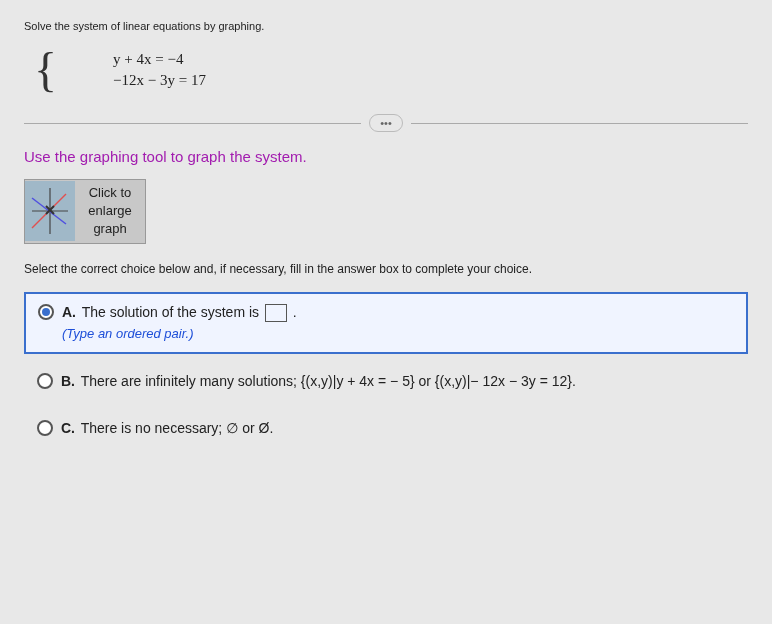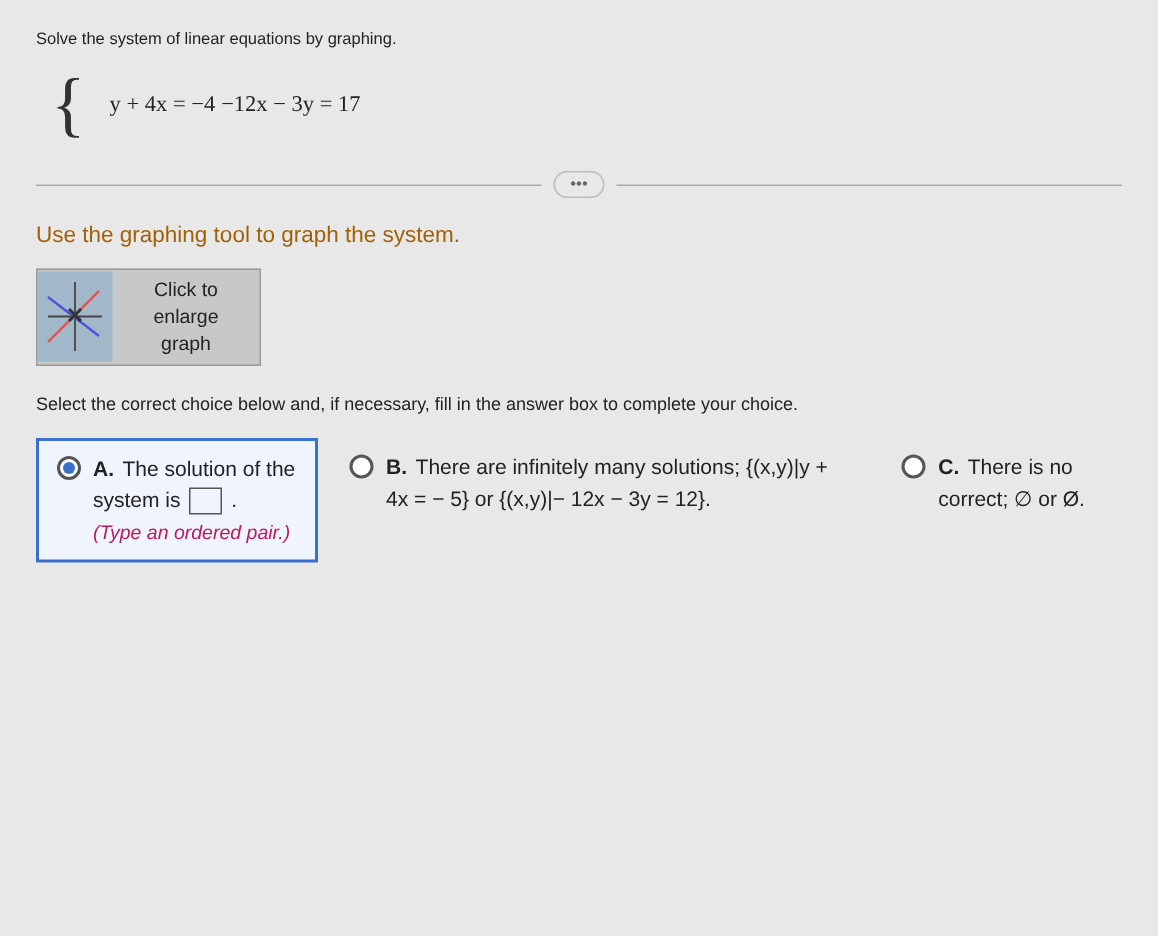--- a/index.html
+++ b/index.html
@@ -32,21 +32,23 @@
     .brace {
       font-size: 48px;
       font-weight: 100;
       color: #333;
       margin-right: 16px;
       line-height: 1;
       font-family: 'Times New Roman', serif;
     }
     .equations {
       display: flex;
+      flex-direction: column;
       gap: 4px;
+      margin-left: 40px;
     }
     .equation {
       font-size: 15px;
       color: #222;
       font-family: 'Times New Roman', serif;
     }
     .divider-container {
       display: flex;
       align-items: center;
       justify-content: center;
@@ -61,28 +63,28 @@
       background: #e8e8e8;
       border: 1px solid #bbb;
       border-radius: 10px;
       padding: 2px 10px;
       font-size: 11px;
       color: #666;
       margin: 0 8px;
     }
     .graphing-instruction {
       font-size: 15px;
-      color: #a16207;
+      color: #a21caf;
       margin-bottom: 14px;
     }
     .graph-button-area {
       display: flex;
       align-items: center;
       margin-bottom: 16px;
-      width: 150px;
+      width: 122px;
       cursor: pointer;
       border: 1px solid #999;
       background: #c8c8c8;
     }
     .graph-icon {
       width: 50px;
       height: 60px;
       background: #a0b8c8;
       display: flex;
       align-items: center;
@@ -104,21 +106,21 @@
       padding: 4px 6px;
     }
     .select-instruction {
       font-size: 12px;
       color: #222;
       margin-bottom: 14px;
       line-height: 1.5;
     }
     .choices {
       display: flex;
-      flex-direction: row;
+      flex-direction: column;
       gap: 8px;
     }
     .choice-item {
       display: flex;
       align-items: flex-start;
       gap: 8px;
       padding: 8px 12px;
       font-size: 14px;
       color: #222;
       line-height: 1.5;
@@ -159,21 +161,21 @@
       height: 18px;
       border: 1px solid #555;
       vertical-align: middle;
       margin: 0 2px;
     }
     .choice-text {
       flex: 1;
     }
     .italic-text {
       font-style: italic;
-      color: #be185d;
+      color: #1d4ed8;
       font-size: 13px;
     }
   </style>
 </head>
 <body>
 
 <div class="card">
 
   <div class="problem-title">Solve the system of linear equations by graphing.</div>
 
@@ -233,18 +235,18 @@
       <div class="choice-text">
         <span class="choice-label">B.</span>
         <span>There are infinitely many solutions; {(x,y)|y + 4x = − 5} or {(x,y)|− 12x − 3y = 12}.</span>
       </div>
     </div>
 
     <div class="choice-item unselected">
       <div class="radio-outer"></div>
       <div class="choice-text">
         <span class="choice-label">C.</span>
-        <span>There is no correct; ∅ or Ø.</span>
+        <span>There is no necessary; ∅ or Ø.</span>
       </div>
     </div>
 
   </div>
 </div>
 
 </body></html>

